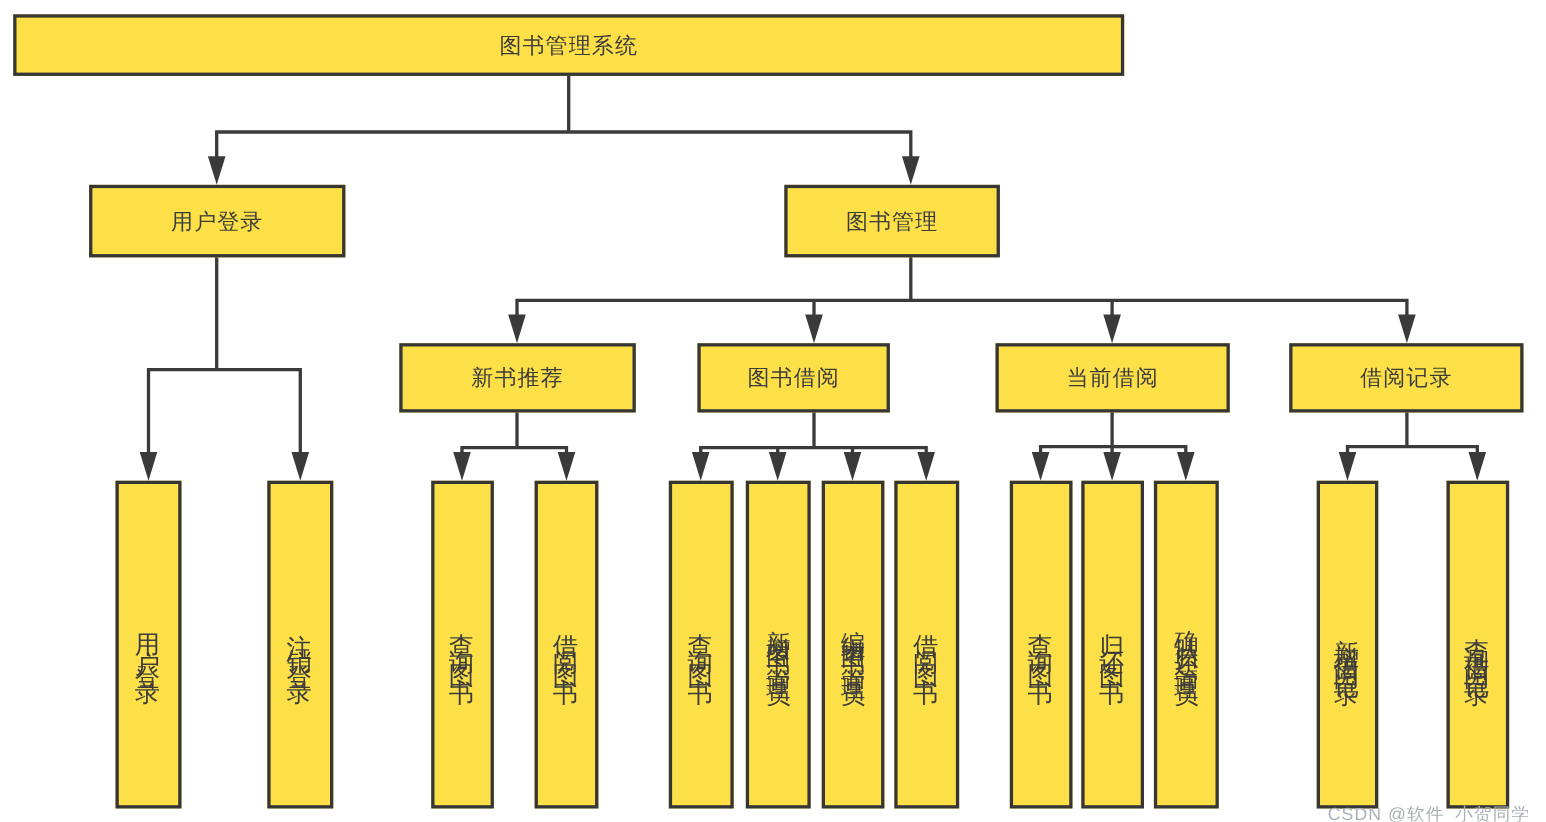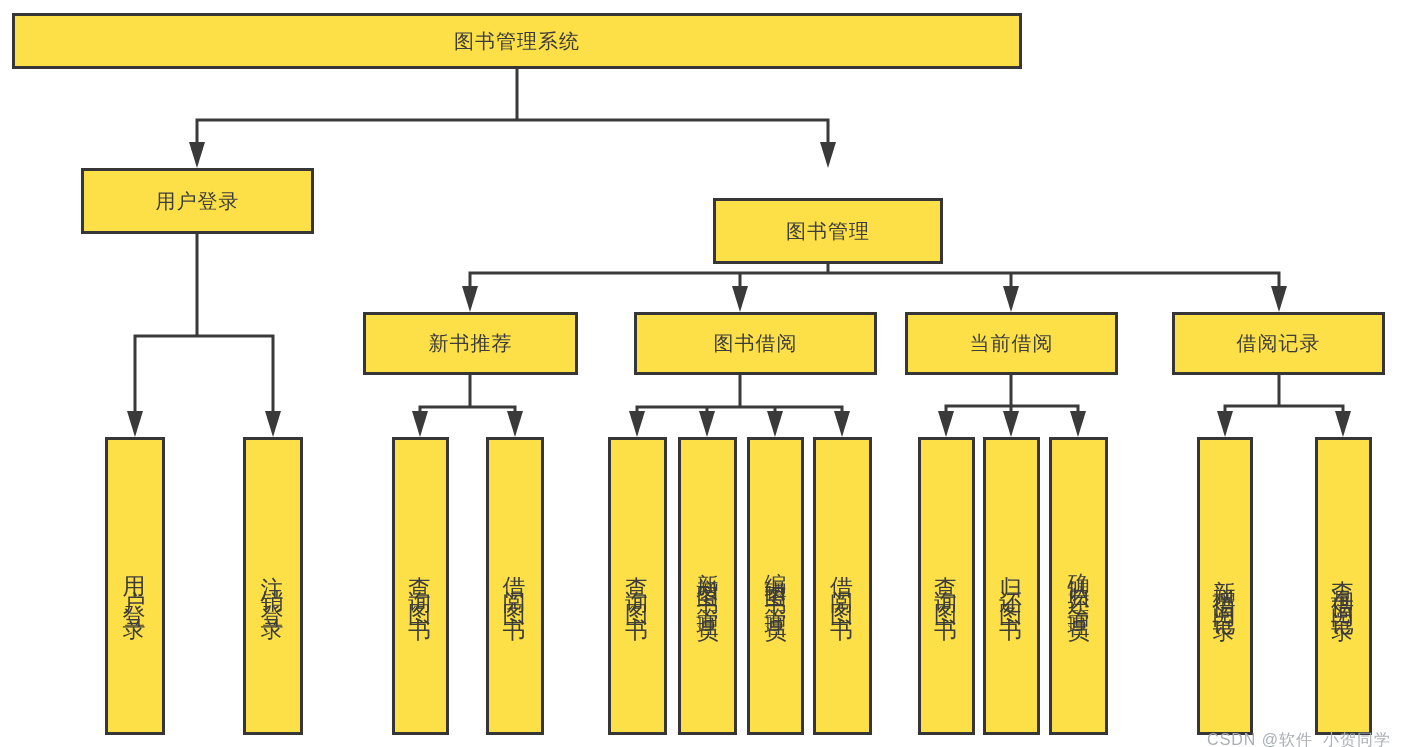--- a/index.html
+++ b/index.html
@@ -111,28 +111,28 @@
     </g>
   </svg>
 
   <div class="box" style="left:12px; top:13px; width:1010px; height:56px;">
     <span class="h-label">图书管理系统</span>
   </div>
 
   <div class="box" style="left:81px; top:168px; width:233px; height:66px;">
     <span class="h-label">用户登录</span>
   </div>
-  <div class="box" style="left:713px; top:168px; width:230px; height:66px;margin-top:30px;">
+  <div class="box" style="left:713px; top:168px; width:196px; height:66px;">
     <span class="h-label">图书管理</span>
   </div>
 
   <div class="box" style="left:363px; top:312px; width:215px; height:63px;">
     <span class="h-label">新书推荐</span>
   </div>
-  <div class="box" style="left:634px; top:312px; width:243px; height:63px;">
+  <div class="box" style="left:634px; top:312px; width:175px; height:63px;">
     <span class="h-label">图书借阅</span>
   </div>
   <div class="box" style="left:905px; top:312px; width:213px; height:63px;justify-content:center;">
     <span class="h-label">当前借阅</span>
   </div>
   <div class="box" style="left:1172px; top:312px; width:213px; height:63px;">
     <span class="h-label">借阅记录</span>
   </div>
 
   <div class="box" style="left:105px; top:437px; width:60px; height:298px;">

